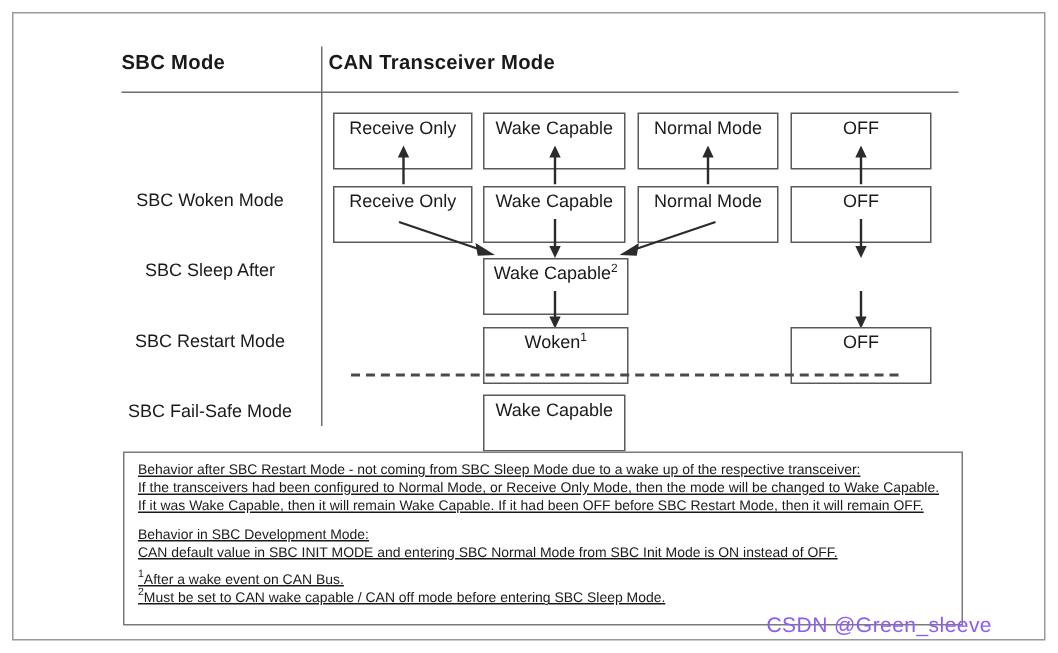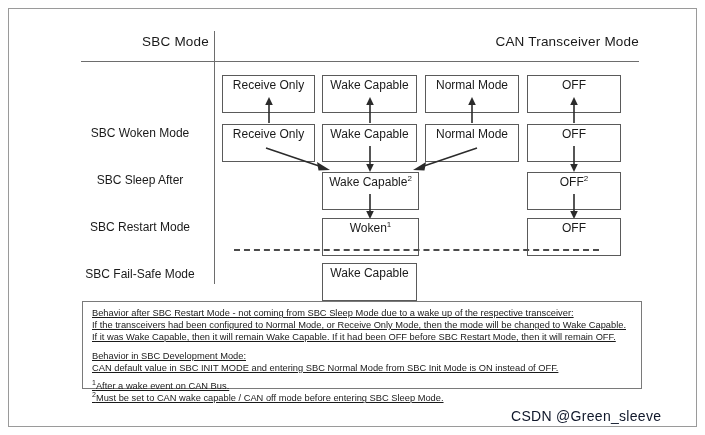--- a/index.html
+++ b/index.html
@@ -3,21 +3,21 @@
 <meta charset="utf-8">
 <style>
   html,body{margin:0;padding:0;background:#ffffff;}
   body{width:705px;height:435px;position:relative;overflow:hidden;
        font-family:"Liberation Sans","DejaVu Sans",sans-serif;color:#1a1a1a;}
 
   #frame{position:absolute;left:8px;top:8px;width:689px;height:419px;
          border:1px solid #9a9a9a;box-sizing:border-box;background:#fff;}
 
   
-  .hdr{position:absolute;font-weight:normal;font-size:13.5px;text-align:right;
+  .hdr{position:absolute;font-weight:bold;font-size:13.5px;text-align:left;
        letter-spacing:.2px;}
   #hdr-sbc{left:72px;top:25px;width:128px;}
   #hdr-can{left:210px;top:25px;width:420px;}
   #hdr-rule{position:absolute;left:72px;top:52px;width:558px;height:0;
             border-top:1px solid #6d6d6d;}
   #vdiv{position:absolute;left:205px;top:22px;width:0;height:253px;
         border-left:1px solid #6d6d6d;}
 
   
   .rlabel{position:absolute;font-size:12px;text-align:center;width:150px;left:56px;
@@ -32,31 +32,31 @@
   
   .arrow-up,.arrow-dn{position:absolute;width:12px;}
   .arrow-up svg,.arrow-dn svg{display:block;}
   .diag{position:absolute;}
 
   
   #dashline{position:absolute;left:225px;top:240px;width:365px;height:0;
             border-top:2.5px dashed #4a4a4a;}
 
   
-  #notes{position:absolute;left:73px;top:292px;width:560px;height:88px;
+  #notes{position:absolute;left:73px;top:292px;width:560px;height:116px;
          box-sizing:border-box;border:1px solid #7a7a7a;background:#fff;
          padding:6px 8px 4px 9px;font-size:9.3px;line-height:1.28;}
   #notes .u{text-decoration:underline;}
   #notes p{margin:0;text-decoration:underline;}
   .gap{height:7px;}
   .fn{text-indent:0;}
   .fn sup{font-size:7px;vertical-align:super;line-height:0;}
 
   
-  #wm{position:absolute;left:511px;top:408px;font-size:14px;color:#0f172a;
+  #wm{position:absolute;left:511px;top:408px;font-size:14px;color:#8b5cf6;
       letter-spacing:.3px;white-space:nowrap;text-align:right;}
 </style>
 </head>
 <body>
 
 <div id="frame">
 
   <div class="hdr" id="hdr-sbc">SBC Mode</div>
   <div class="hdr" id="hdr-can">CAN Transceiver Mode</div>
   <div id="hdr-rule"></div>
@@ -123,23 +123,20 @@
   <div class="arrow-dn" style="left:559px;top:137px">
     <svg width="12" height="26" viewBox="0 0 12 26">
         <line x1="6" y1="0" x2="6" y2="20" stroke="#2b2b2b" stroke-width="1.6"></line>
         <polygon points="6,26 2.2,18 9.8,18" fill="#2b2b2b"></polygon>
       </svg>
   </div>
 
   <div class="box" style="left:313px;top:163px;width:97px">
     <span>Wake Capable</span><sup>2</sup>
   </div>
-  <div class="box" style="left:518px;top:163px;width:94px">
-    <span>OFF</span><sup>2</sup>
-  </div>
 
   <div class="arrow-dn" style="left:355px;top:185px">
     <svg width="12" height="25" viewBox="0 0 12 25">
         <line x1="6" y1="0" x2="6" y2="19" stroke="#2b2b2b" stroke-width="1.6"></line>
         <polygon points="6,25 2.2,17 9.8,17" fill="#2b2b2b"></polygon>
       </svg>
   </div>
   <div class="arrow-dn" style="left:559px;top:185px">
     <svg width="12" height="25" viewBox="0 0 12 25">
         <line x1="6" y1="0" x2="6" y2="19" stroke="#2b2b2b" stroke-width="1.6"></line>

